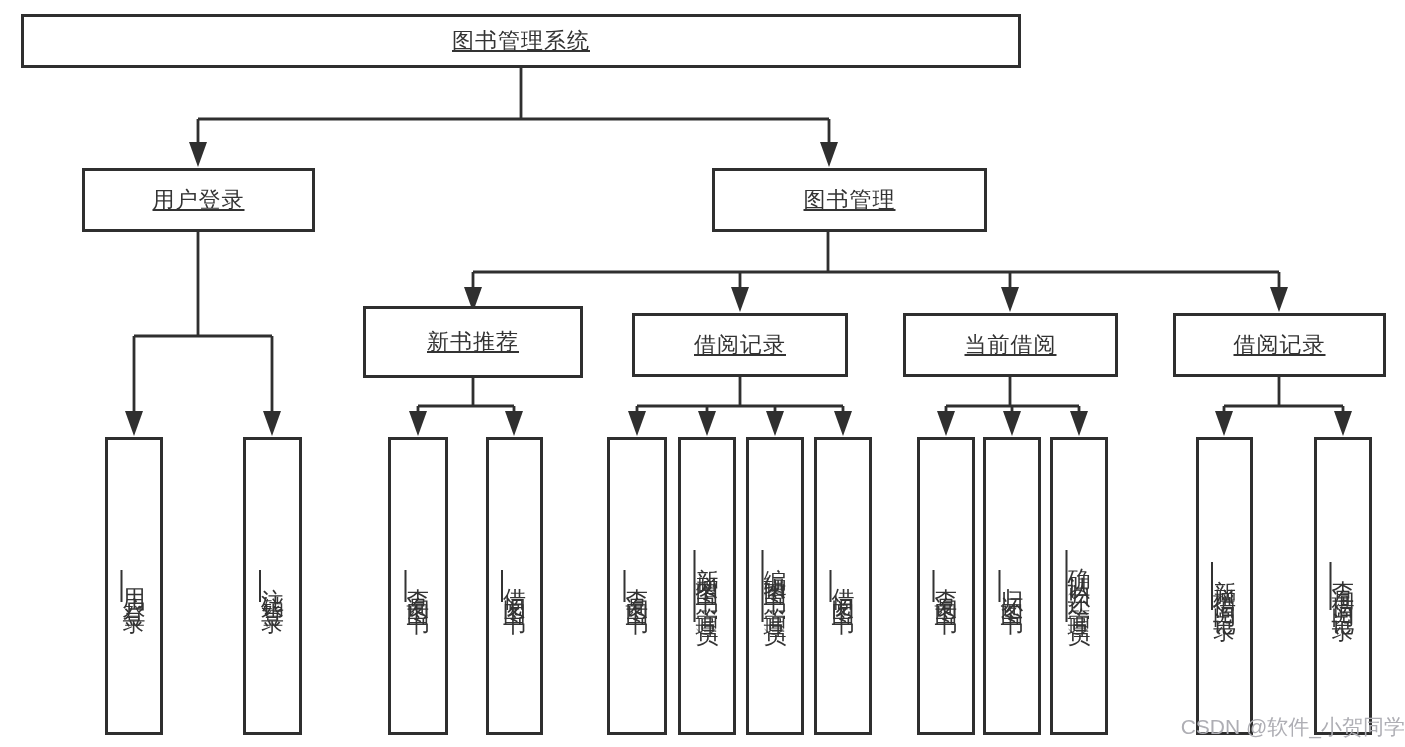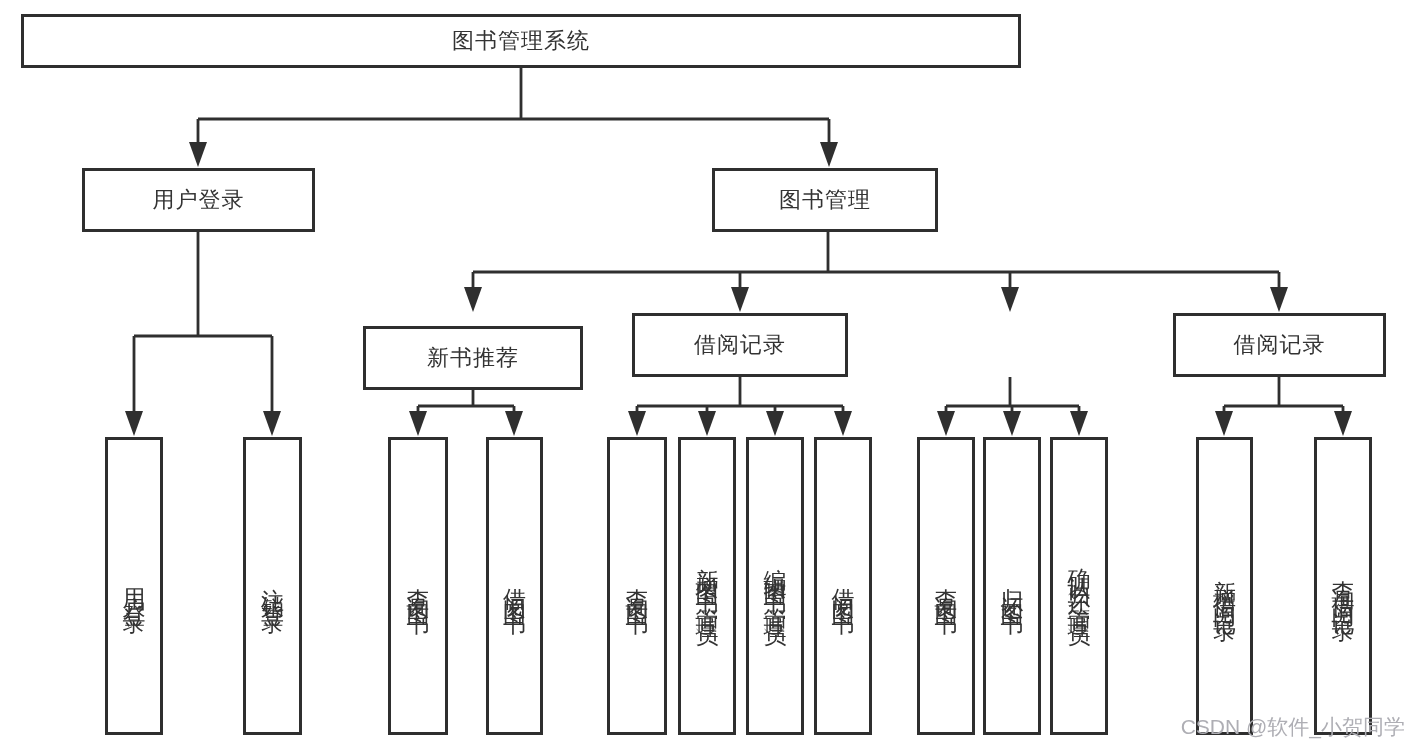--- a/index.html
+++ b/index.html
@@ -33,20 +33,21 @@
   .box {
     position: absolute;
     box-sizing: border-box;
     border: 3px solid var(--line, #2f2f2f);
     background: #ffffff;
     color: var(--text, #333333);
     display: flex;
     align-items: center;
     justify-content: center;
     z-index: 1;
+    text-decoration: underline;
   }
   .h {
     font-size: 22px;
     letter-spacing: 1px;
     white-space: nowrap;
   }
   .v {
     writing-mode: vertical-rl;
     font-size: 23px;
     letter-spacing: 8px;
@@ -113,24 +114,25 @@
     <g>
       <path d="M1279 377 V406 M1224 406 H1343 M1224 406 V412 M1343 406 V412"></path>
       <polygon points="1215,411 1233,411 1224,436"></polygon>
       <polygon points="1334,411 1352,411 1343,436"></polygon>
     </g>
   </svg>
 
   <div class="box h" style="left:21px; top:14px; width:1000px; height:54px">图书管理系统</div>
 
   <div class="box h" style="left:82px; top:168px; width:233px; height:64px">用户登录</div>
-  <div class="box h" style="left:712px; top:168px; width:226px; height:64px">图书管理</div>
+  <div class="box h" style="left:712px; top:168px; width:275px; height:64px">图书管理</div>
 
-  <div class="box h" style="left:363px; top:326px; width:220px; height:64px">新书推荐</div>
+  <div class="box h" style="left:363px; top:306px; width:220px; height:72px">新书推荐</div>
   <div class="box h" style="left:632px; top:313px; width:216px; height:64px">借阅记录</div>
+  <div class="box h" style="left:903px; top:313px; width:215px; height:64px">当前借阅</div>
   <div class="box h" style="left:1173px; top:313px; width:213px; height:64px">借阅记录</div>
 
   <div class="box v" style="left:105px; top:437px; width:58px; height:298px">用户登录</div>
   <div class="box v" style="left:243px; top:437px; width:59px; height:298px">注销登录</div>
 
   <div class="box v" style="left:388px; top:437px; width:60px; height:298px">查询图书</div>
   <div class="box v" style="left:486px; top:437px; width:57px; height:298px">借阅图书</div>
 
   <div class="box v" style="left:607px; top:437px; width:60px; height:298px">查询图书</div>
   <div class="box v" style="left:678px; top:437px; width:58px; height:298px">新增图书（管理员）</div>

